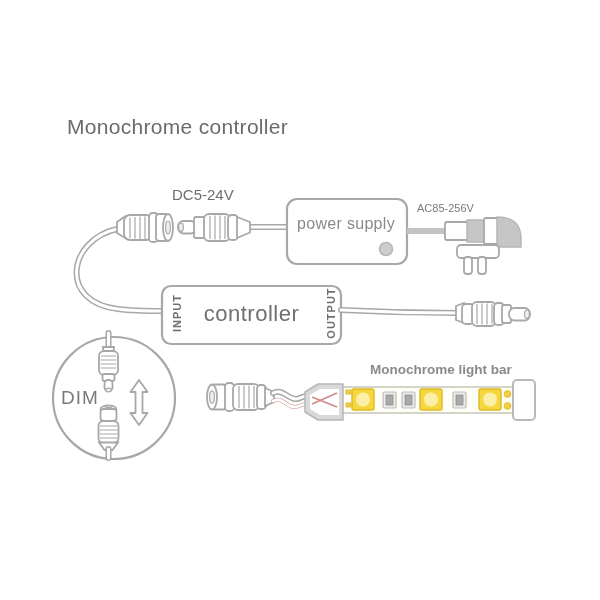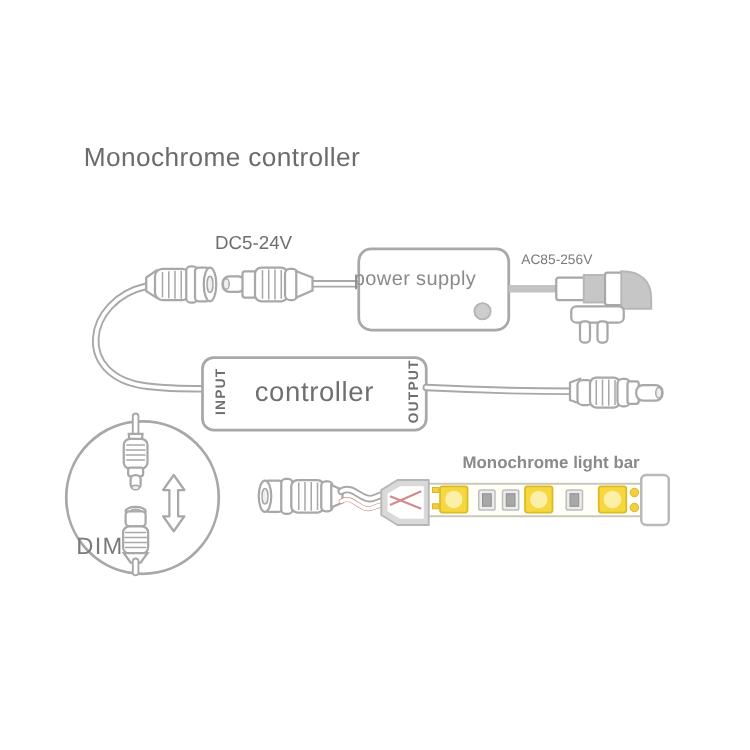--- a/index.html
+++ b/index.html
@@ -9,27 +9,27 @@
     --bg:#ffffff;
   }
   html,body{margin:0;padding:0;}
   body{font-family:"Liberation Sans", sans-serif; background:#fff;}
   .canvas{position:relative;width:600px;height:600px;background:var(--bg);overflow:hidden;}
   .canvas svg{position:absolute;left:0;top:0;}
   .lbl{position:absolute;color:var(--text-mid);white-space:nowrap;}
   .title{left:67px;top:115px;font-size:21px;color:var(--text-dark);letter-spacing:.3px;}
   .dc{left:172px;top:186px;font-size:15px;color:#6e6e6e;text-align:center;}
   .ac{left:417px;top:202px;font-size:11px;color:#7a7a7a;}
-  .ps{left:272px;top:215px;width:120px;text-align:center;font-size:16px;color:#8a8a8a;letter-spacing:.3px;}
+  .ps{left:286px;top:215px;width:120px;text-align:center;font-size:16px;color:#8a8a8a;letter-spacing:.3px;}
   .ctrl{left:162px;top:301px;width:179px;text-align:center;font-size:22px;color:#6f6f6f;letter-spacing:.5px;}
   .vlabel{position:absolute;width:60px;text-align:center;font-size:11px;font-weight:bold;
           color:#6f6f6f;letter-spacing:1px;transform:rotate(-90deg);}
   .input-lbl{left:147px;top:307px;}
   .output-lbl{left:301px;top:307px;}
-  .dim{left:61px;top:387px;font-size:19px;color:#7a7a7a;letter-spacing:1px;margin-top:40px;}
+  .dim{left:61px;top:387px;font-size:19px;color:#7a7a7a;letter-spacing:1px;}
   .bar{left:370px;top:362px;font-size:13.5px;font-weight:600;color:#8a8a8a;text-align:center;}
   .fw{fill:#fff;stroke:var(--line);stroke-width:1.8;}
   .fw2{fill:#fff;stroke:var(--line);stroke-width:2.2;}
   .fg{fill:var(--gray-fill);stroke:var(--line-soft);stroke-width:1.5;}
   .cabo{fill:none;stroke:var(--line);stroke-width:6;stroke-linecap:round;}
   .cabi{fill:none;stroke:#fff;stroke-width:3;stroke-linecap:round;}
   .solid-cable{fill:none;stroke:#c3c3c3;stroke-width:6;}
   .ridge{fill:none;stroke:var(--line);stroke-width:1.2;}
   .inner-ell{fill:#efefef;stroke:var(--line);stroke-width:1.2;}
   .redwire{fill:none;stroke:var(--wire-red);stroke-width:1.6;}

